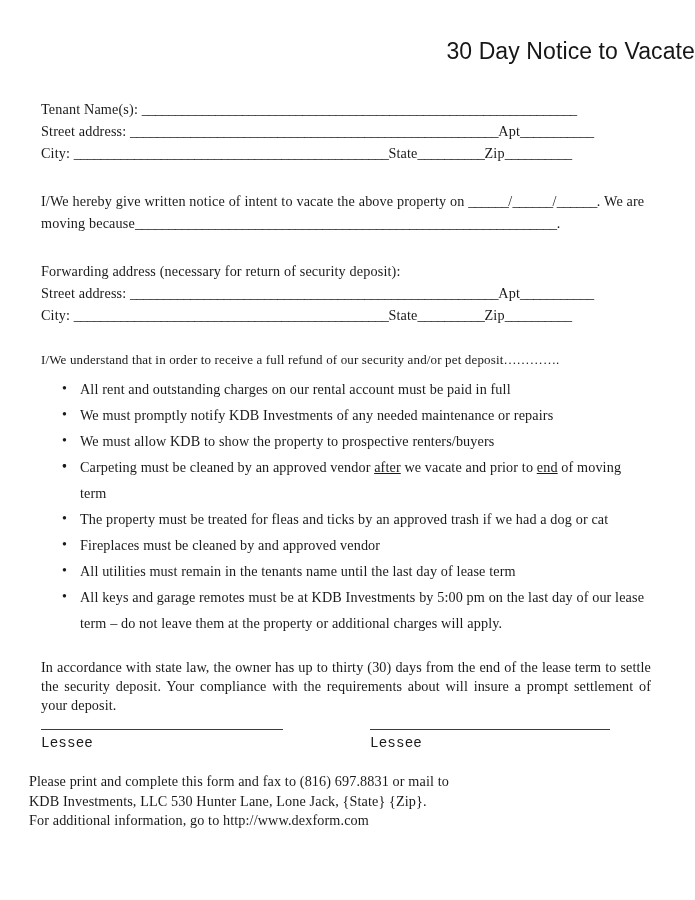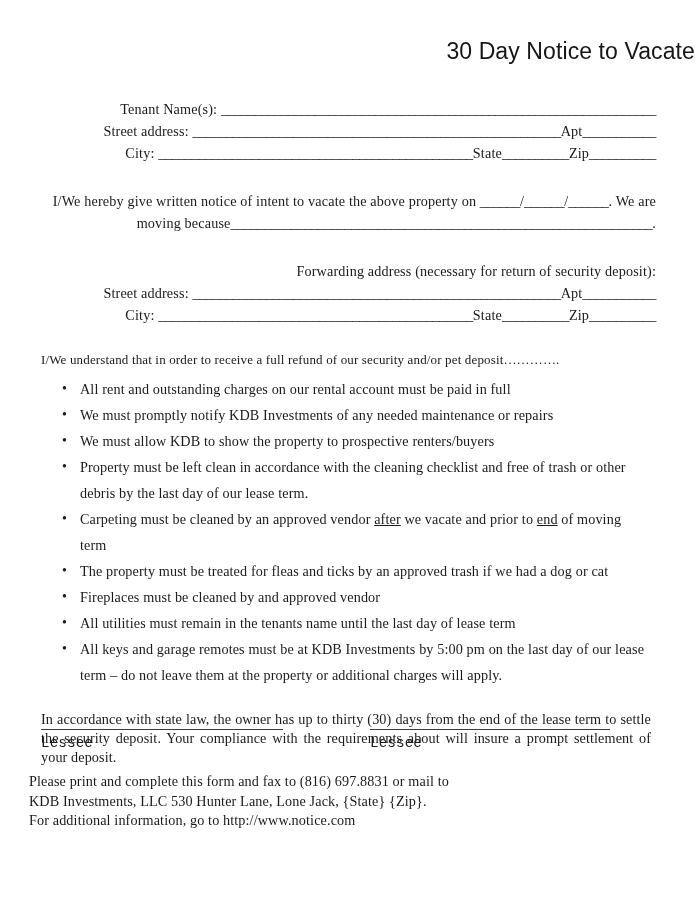--- a/index.html
+++ b/index.html
@@ -37,21 +37,20 @@
     position: absolute;
     left: 41px;
     top: 98px;
     width: 615px;
   }
   .fld-line {
     font-size: 14.2px;
     line-height: 22px;
     white-space: nowrap;
     letter-spacing: 0.15px;
-    text-align: right;
   }
   .u {
     text-decoration: underline;
     text-decoration-skip-ink: none;
   }
   .blank {
     letter-spacing: -0.4px;
   }
   .gap-md { height: 22px; }
   .gap-lg { height: 26px; }
@@ -153,21 +152,21 @@
     </div>
 
     <div class="gap-md"></div>
 
     <div>
       <div class="lead">I/We understand that in order to receive a full refund of our security and/or pet deposit………….</div>
       <ul class="terms">
         <li><span class="dot">•</span><span>All rent and outstanding charges on our rental account must be paid in full</span></li>
         <li><span class="dot">•</span><span>We must promptly notify KDB Investments of any needed maintenance or repairs</span></li>
         <li><span class="dot">•</span><span>We must allow KDB to show the property to prospective renters/buyers</span></li>
-        <li><span class="dot">•</span><span>Property must be left clean in accordance with the cleaning checklist and free of trash or other debris by the last day of our lease term.</span></li>
+        <li><span class="dot">•</span></li>
         <li><span class="dot">•</span><span>Carpeting must be cleaned by an approved vendor </span><span class="u">after</span><span> we vacate and prior to </span><span class="u">end</span><span> of moving term</span></li>
         <li><span class="dot">•</span><span>The property must be treated for fleas and ticks by an approved trash if we had a dog or cat</span></li>
         <li><span class="dot">•</span><span>Fireplaces must be cleaned by and approved vendor</span></li>
         <li><span class="dot">•</span><span>All utilities must remain in the tenants name until the last day of lease term</span></li>
         <li><span class="dot">•</span><span>All keys and garage remotes must be at KDB Investments by 5:00 pm on the last day of our lease term – do not leave them at the property or additional charges will apply.</span></li>
       </ul>
     </div>
 
     <div class="gap-md"></div>
 
@@ -182,16 +181,16 @@
     </div>
     <div class="sig-cell right">
       <div class="sig-line"></div>
       <div class="sig-label">Lessee</div>
     </div>
   </div>
 
   <div class="footer">
     <div>Please print and complete this form and fax to (816) 697.8831 or mail to</div>
     <div>KDB Investments, LLC 530 Hunter Lane, Lone Jack, {State} {Zip}.</div>
-    <div>For additional information, go to http://www.notice.com</div>
+    <div>For additional information, go to http://www.dexform.com</div>
   </div>
 
 </div>
 
 </body></html>

